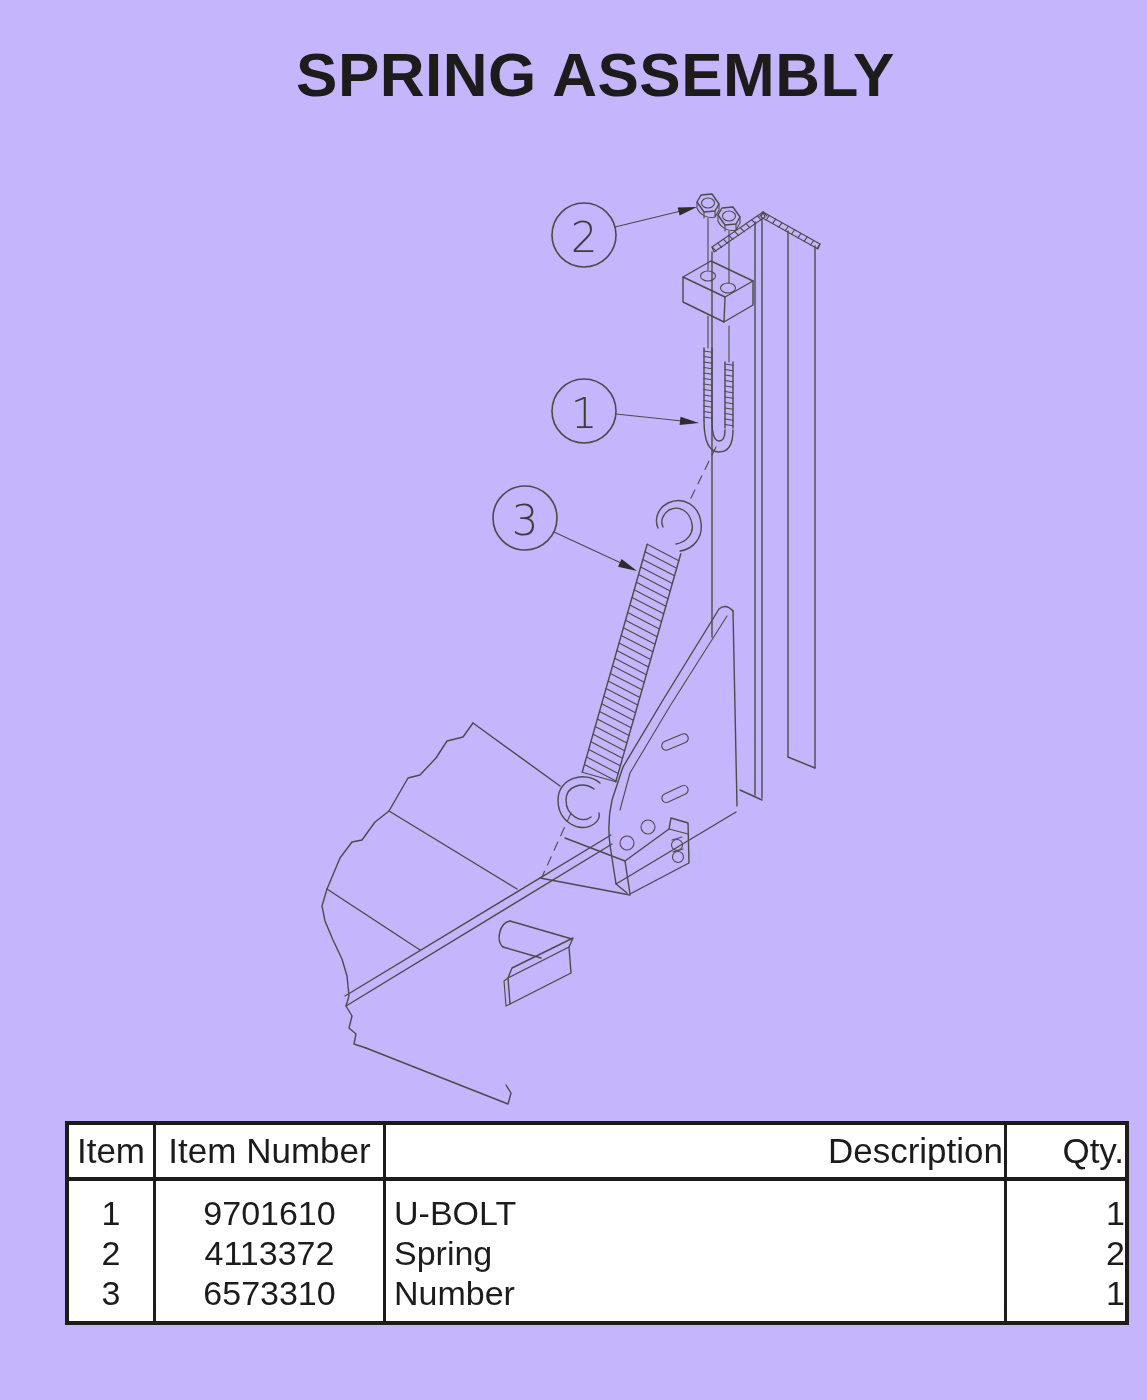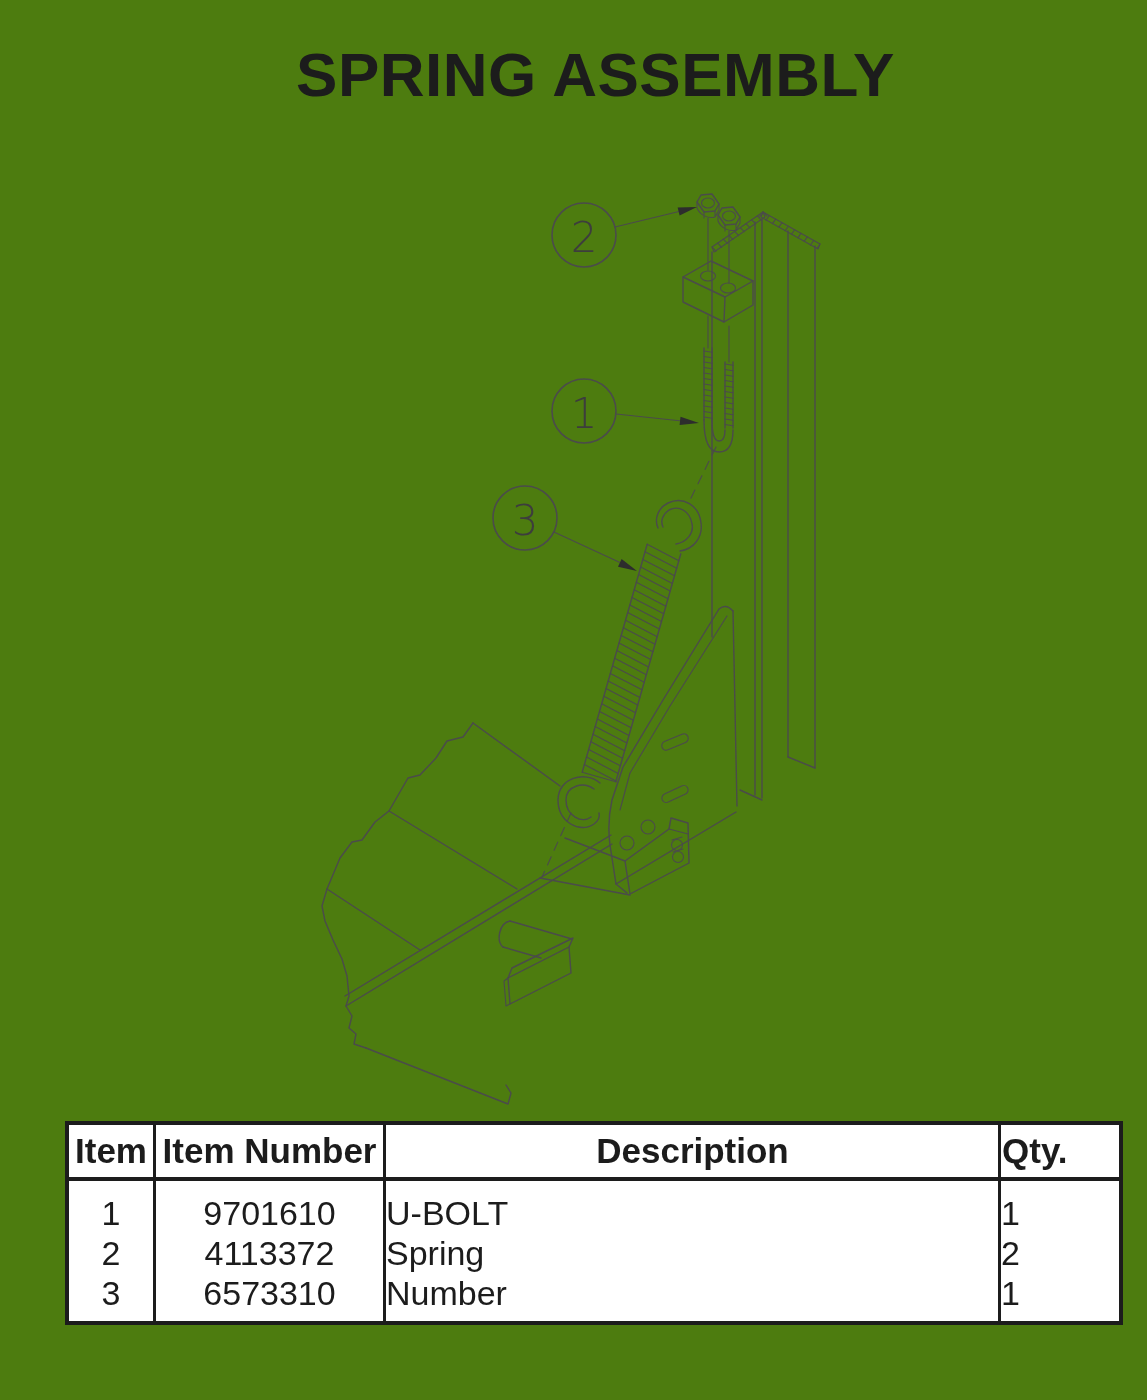--- a/index.html
+++ b/index.html
@@ -1,41 +1,41 @@
 <!DOCTYPE html>
 <html><head>
 <meta charset="utf-8">
 <style>
   html,body{margin:0;padding:0;background:#e8e8e8;}
-  .page{position:relative;width:1147px;height:1400px;background:#4d7c0f;margin:0 auto;
+  .page{position:relative;width:1147px;height:1400px;background:#c4b5fd;margin:0 auto;
         font-family:"Liberation Sans",sans-serif;color:#1c1c1c;overflow:hidden;}
   .title{position:absolute;top:44px;left:0;right:0;text-align:center;padding-left:44px;
          font-size:62px;font-weight:bold;letter-spacing:.5px;line-height:1;white-space:nowrap;}
   svg.drawing{position:absolute;left:0;top:0;}
   .ln{fill:none;stroke:#4b4b4b;stroke-width:1.4;stroke-linejoin:round;stroke-linecap:round;}
   .thin{stroke-width:1.1;}
   .dash{stroke-dasharray:9 7;}
   .callout-circle{fill:none;stroke:#4b4b4b;stroke-width:1.6;}
   .callout-num{font-family:"DejaVu Sans",sans-serif;font-size:42px;font-weight:200;fill:#3d3d3d;}
   .arrow{fill:#2d2d2d;stroke:none;}
   
   .parts-table{position:absolute;left:65px;top:1121px;border-collapse:collapse;table-layout:fixed;
                width:1032px;background:#fff;}
   .parts-table,.parts-table th,.parts-table td{border:3px solid #1c1c1c;}
   .parts-table{border-width:4px;}
-  .parts-table th{height:50px;font-size:35px;font-weight:bold;border-bottom-width:4px;}
+  .parts-table th{height:50px;font-size:35px;font-weight:normal;border-bottom-width:4px;}
   .parts-table td{height:140px;vertical-align:top;padding:0;font-size:34px;}
   .cell-line{line-height:40px;height:40px;}
   .pad-top{padding-top:12px;}
   .c-item{width:82px;text-align:center;}
   .c-part{width:225px;text-align:center;}
-  .c-desc{width:609px;text-align:center;padding-left:2px;}
+  .c-desc{width:609px;text-align:right;padding-left:8px;}
   .c-desc-cell{text-align:left;}
-  .c-desc-cell .cell-line{padding-left:0;}
-  .c-qty{width:116px;text-align:left;margin-top:28px;}
+  .c-desc-cell .cell-line{padding-left:8px;}
+  .c-qty{width:116px;text-align:right;margin-top:28px;}
 </style>
 </head>
 <body>
 
 <div class="page">
 
   <div class="title">SPRING ASSEMBLY</div>
 
   <svg class="drawing" width="1147" height="1400" viewBox="0 0 1147 1400">
 

